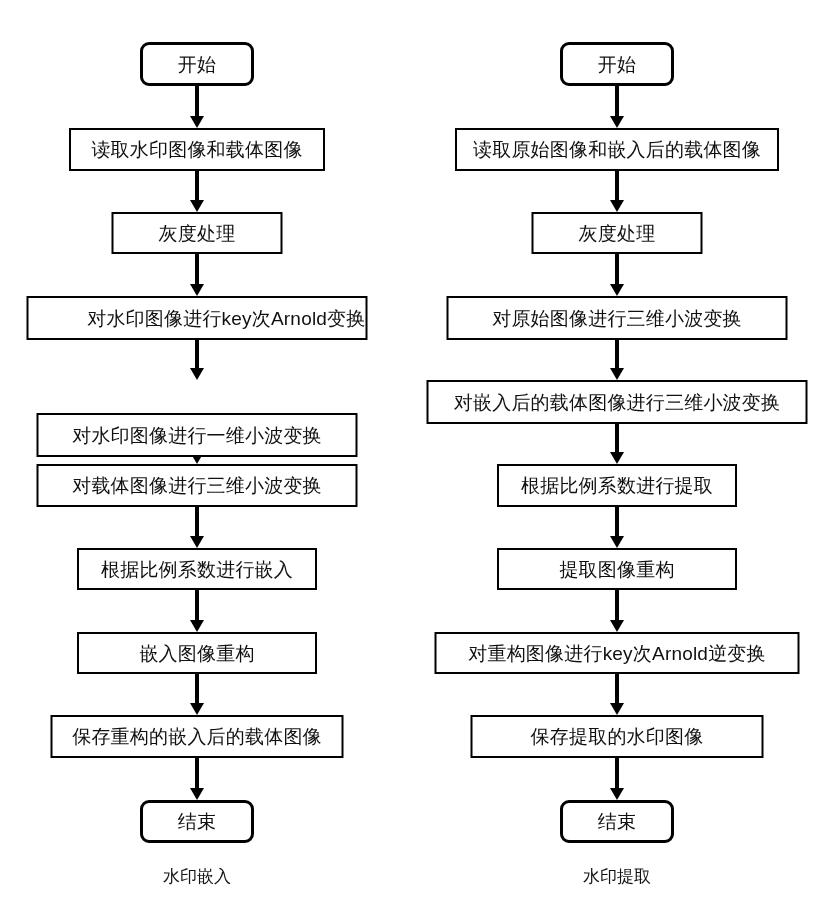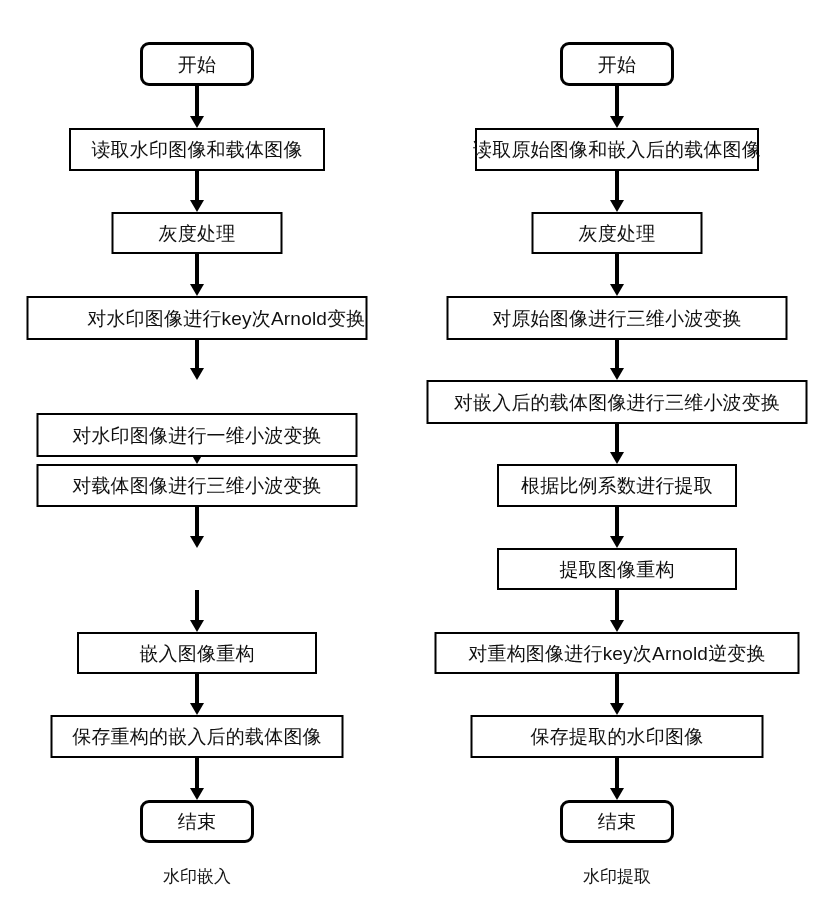--- a/index.html
+++ b/index.html
@@ -134,20 +134,23 @@
       </div>
       <div class="node" style="left: 197px; top: 281px; width: 341px; height: 44px; justify-content: flex-end;">
         <span class="node-label">对水印图像进行key次Arnold变换</span>
       </div>
       <div class="node" style="left: 197px; top: 365px; width: 321px; height: 44px; margin-top: 33px;">
         <span class="node-label">对水印图像进行一维小波变换</span>
       </div>
       <div class="node" style="left: 197px; top: 449px; width: 321px; height: 43px;">
         <span class="node-label">对载体图像进行三维小波变换</span>
       </div>
+      <div class="node" style="left: 197px; top: 533px; width: 240px; height: 42px;">
+        <span class="node-label">根据比例系数进行嵌入</span>
+      </div>
       <div class="node" style="left: 197px; top: 617px; width: 240px; height: 42px;">
         <span class="node-label">嵌入图像重构</span>
       </div>
       <div class="node" style="left: 197px; top: 700px; width: 293px; height: 43px;">
         <span class="node-label">保存重构的嵌入后的载体图像</span>
       </div>
       <div class="node terminal" style="left: 197px; top: 785px; width: 114px; height: 43px;">
         <span class="node-label">结束</span>
       </div>
       <div class="caption" style="left: 197px; top: 850px;">水印嵌入</div>
@@ -185,21 +188,21 @@
         <div class="shaft" style="height: 30px;"></div>
         <div class="head"></div>
       </div>
       <div class="connector" style="left: 200px; top: 743px; height: 42px;">
         <div class="shaft" style="height: 31px;"></div>
         <div class="head"></div>
       </div>
       <div class="node terminal" style="left: 200px; top: 27px; width: 114px; height: 44px;">
         <span class="node-label">开始</span>
       </div>
-      <div class="node" style="left: 200px; top: 113px; width: 284px; height: 43px;">
+      <div class="node" style="left: 200px; top: 113px; width: 324px; height: 43px;">
         <span class="node-label">读取原始图像和嵌入后的载体图像</span>
       </div>
       <div class="node" style="left: 200px; top: 197px; width: 171px; height: 42px;">
         <span class="node-label">灰度处理</span>
       </div>
       <div class="node" style="left: 200px; top: 281px; width: 341px; height: 44px;">
         <span class="node-label">对原始图像进行三维小波变换</span>
       </div>
       <div class="node" style="left: 200px; top: 449px; width: 240px; height: 43px;">
         <span class="node-label">根据比例系数进行提取</span>

